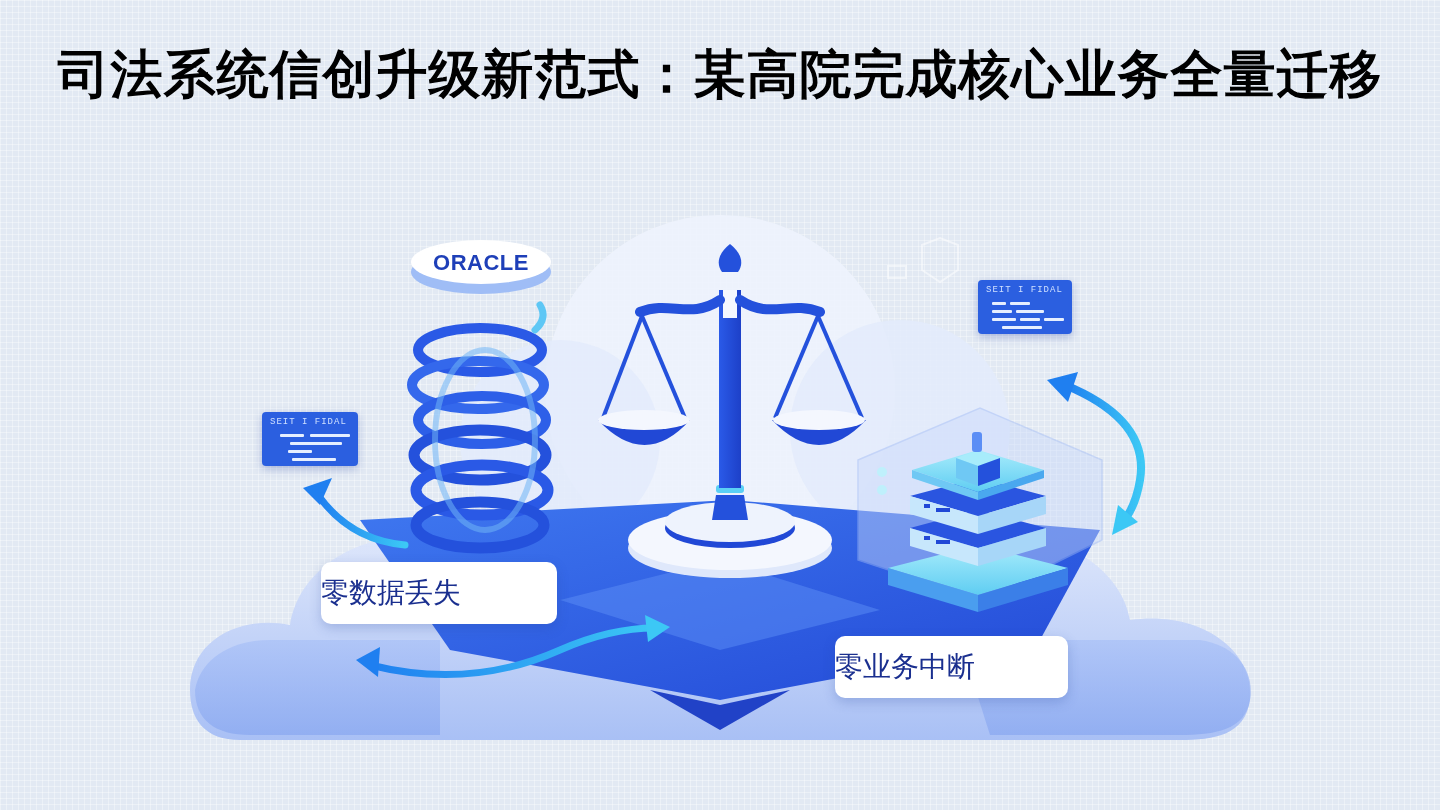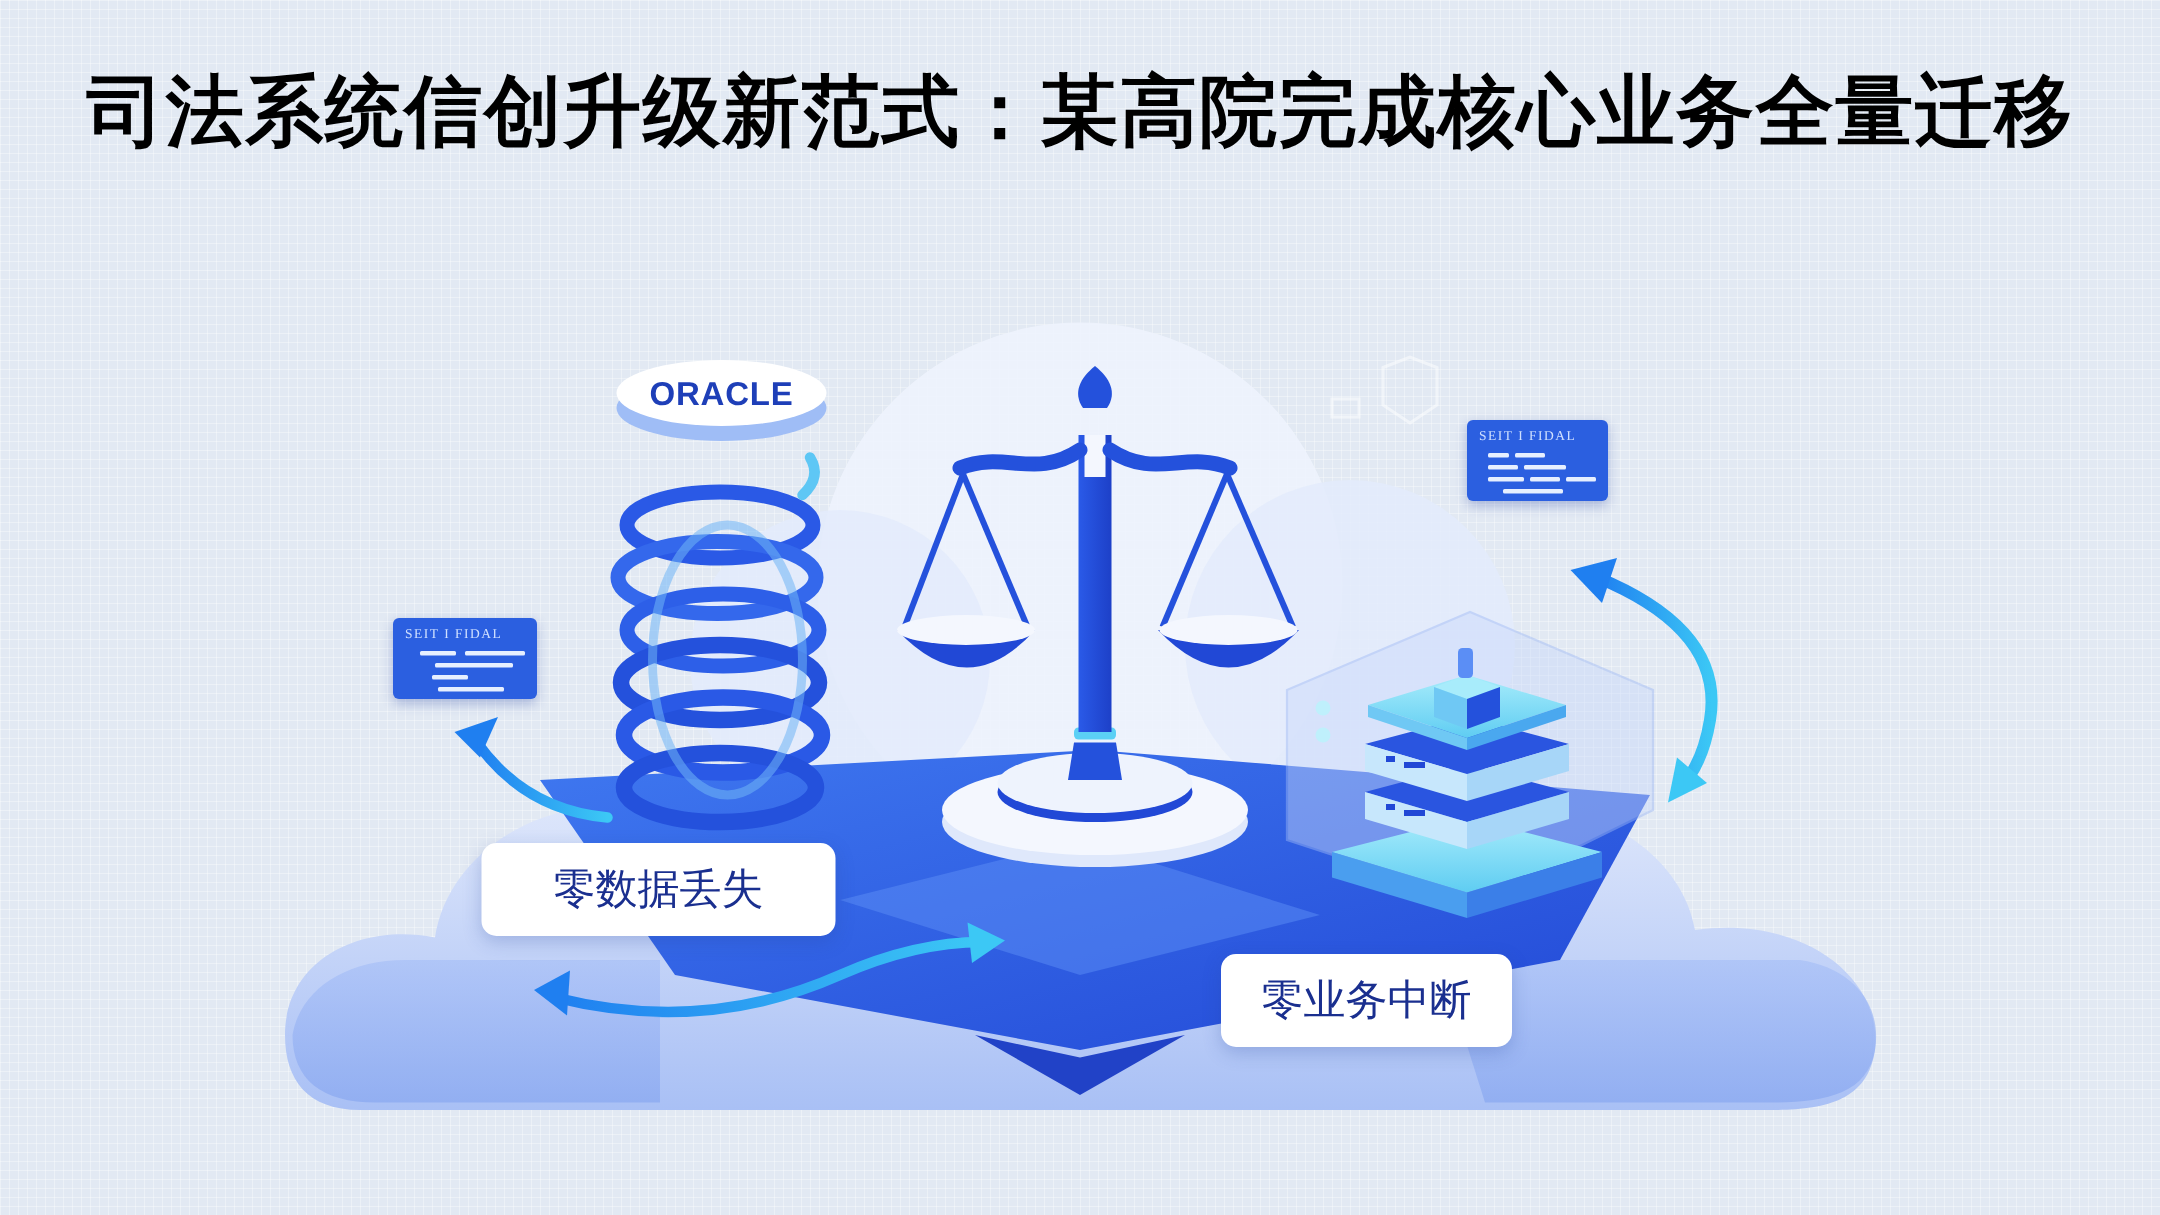--- a/index.html
+++ b/index.html
@@ -9,26 +9,26 @@
       linear-gradient(rgba(255,255,255,0.35) 1px, transparent 1px),
       linear-gradient(90deg, rgba(255,255,255,0.35) 1px, transparent 1px);
     background-size:6px 6px;
     font-family:"DejaVu Sans","Liberation Sans",sans-serif;}
   .title{position:absolute;left:0;top:40px;width:1440px;text-align:center;
     font-size:52px;font-weight:normal;color:#000;letter-spacing:1px;
     -webkit-text-stroke:1.5px #000;}
   .stage{position:absolute;left:0;top:0;width:1440px;height:810px;}
   .label-box{position:absolute;background:#fff;border-radius:10px;
     box-shadow:0 4px 12px rgba(40,70,160,0.25);
-    display:flex;align-items:center;justify-content:center;
+    display:flex;align-items:center;justify-content:flex-start;
     color:#1a2f8f;font-size:28px;}
   .code-card{position:absolute;background:#2b5fe0;border-radius:4px;
     box-shadow:0 3px 8px rgba(30,60,160,0.3);}
   .code-card .hd{position:absolute;left:8px;top:5px;color:#cfe0ff;
-    font-family:Liberation Serif, serif;font-size:9px;letter-spacing:1px;}
+    font-family:Liberation Mono, monospace;font-size:9px;letter-spacing:1px;}
   .code-card .ln{position:absolute;height:3px;background:#e6efff;border-radius:1px;}
 </style>
 </head>
 <body>
 
 <div class="title">司法系统信创升级新范式：某高院完成核心业务全量迁移</div>
 
 <svg class="stage" viewBox="0 0 1440 810" xmlns="http://www.w3.org/2000/svg">
   <defs>
     <linearGradient id="cloudG" x1="0" y1="0" x2="0" y2="1">
@@ -169,15 +169,15 @@
   <span class="ln" style="left:38px;top:30px;width:28px;"></span>
   <span class="ln" style="left:14px;top:38px;width:24px;"></span>
   <span class="ln" style="left:42px;top:38px;width:20px;"></span>
   <span class="ln" style="left:66px;top:38px;width:20px;"></span>
   <span class="ln" style="left:24px;top:46px;width:40px;"></span>
 </div>
 
 <div class="label-box" style="left:321px;top:562px;width:236px;height:62px;">
   <span>零数据丢失</span>
 </div>
-<div class="label-box" style="left:814px;top:636px;width:194px;height:62px;">
+<div class="label-box" style="left:835px;top:636px;width:233px;height:62px;">
   <span>零业务中断</span>
 </div>
 
 </body></html>

